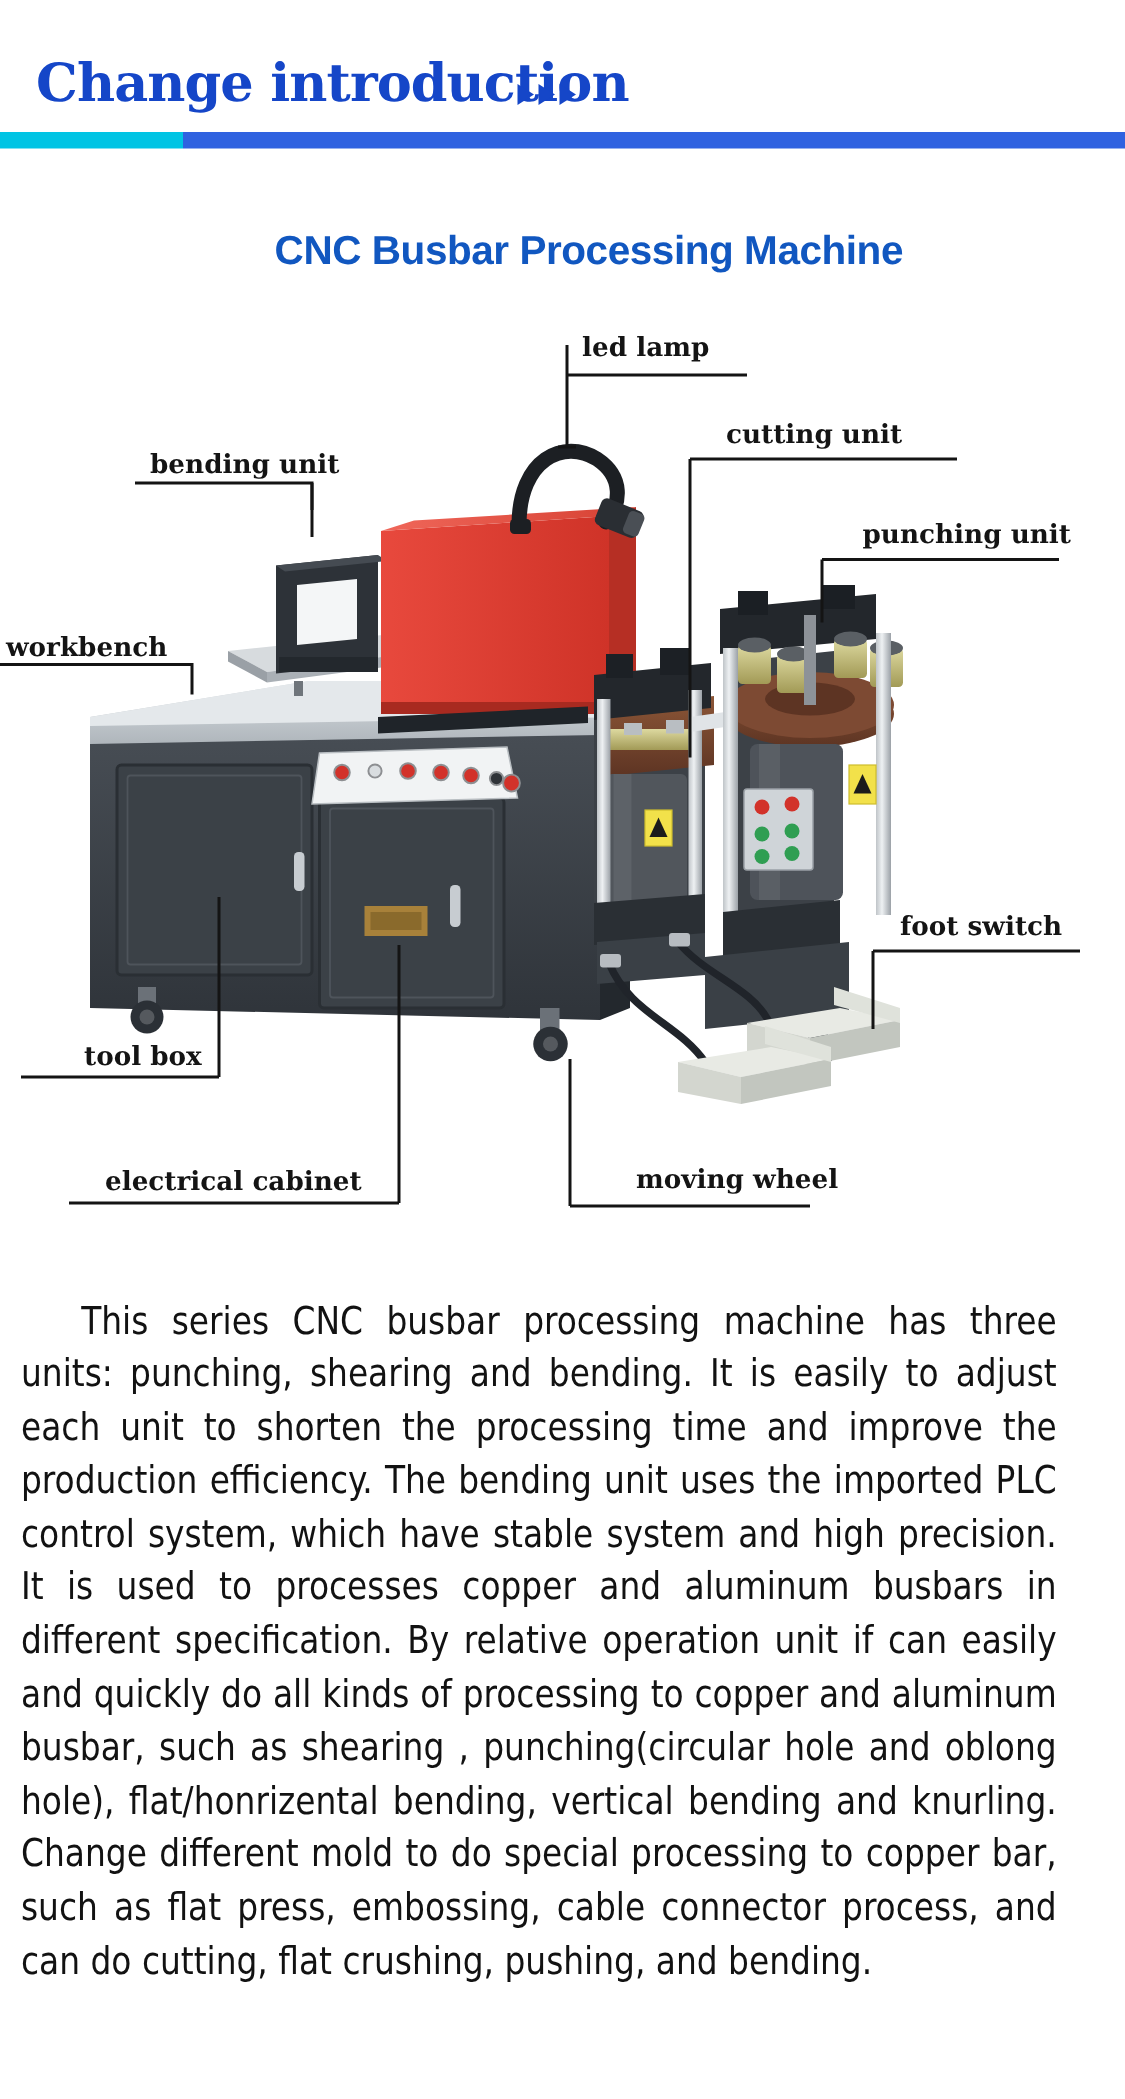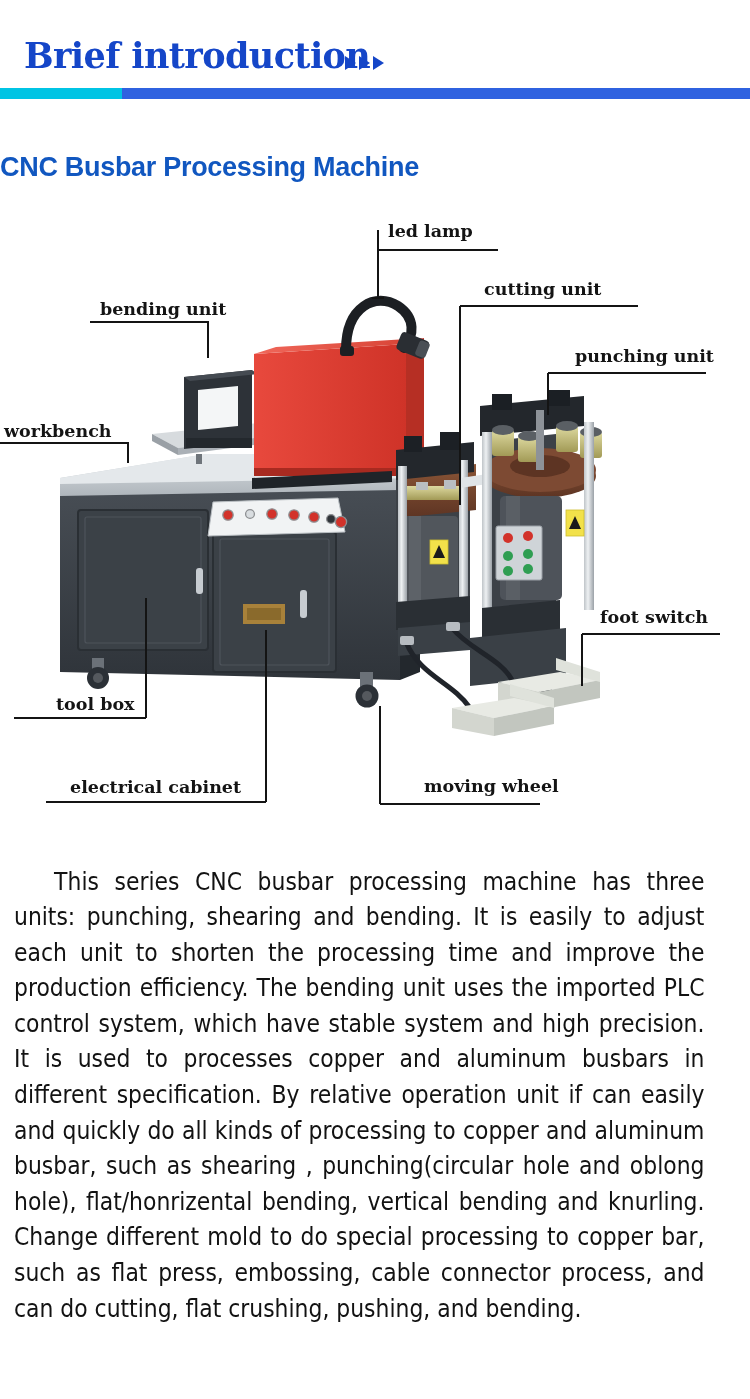--- a/index.html
+++ b/index.html
@@ -61,21 +61,21 @@
   }
   #header-rule .seg-cyan { width: 122px; height: 100%; background: #00c4e4; }
   #header-rule .seg-blue { flex: 1; height: 100%; background: #2f62e0; }
 
   
   #product-title {
     position: absolute;
     left: 0;
     top: 152px;
     width: 602px;
-    text-align: left;
+    text-align: right;
     font-family: "Liberation Sans", sans-serif;
     font-weight: bold;
     font-size: 27px;
     letter-spacing: -0.3px;
     color: #1157c0;
   }
 
   
   #diagram {
     position: absolute;
@@ -109,21 +109,21 @@
     font-stretch: condensed;
     transform: scaleX(0.955);
     transform-origin: left top;
     hyphens: none;
   }
 </style>
 </head>
 <body>
 
 <div id="section-header">
-  <div id="header-title">Brief introduction</div>
+  <div id="header-title">Change introduction</div>
   <div id="header-chevrons">
       <span class="chev"></span>
       <span class="chev"></span>
       <span class="chev"></span>
     </div>
   <div id="header-rule">
     <span class="seg-cyan"></span>
     <span class="seg-blue"></span>
   </div>
 </div>

